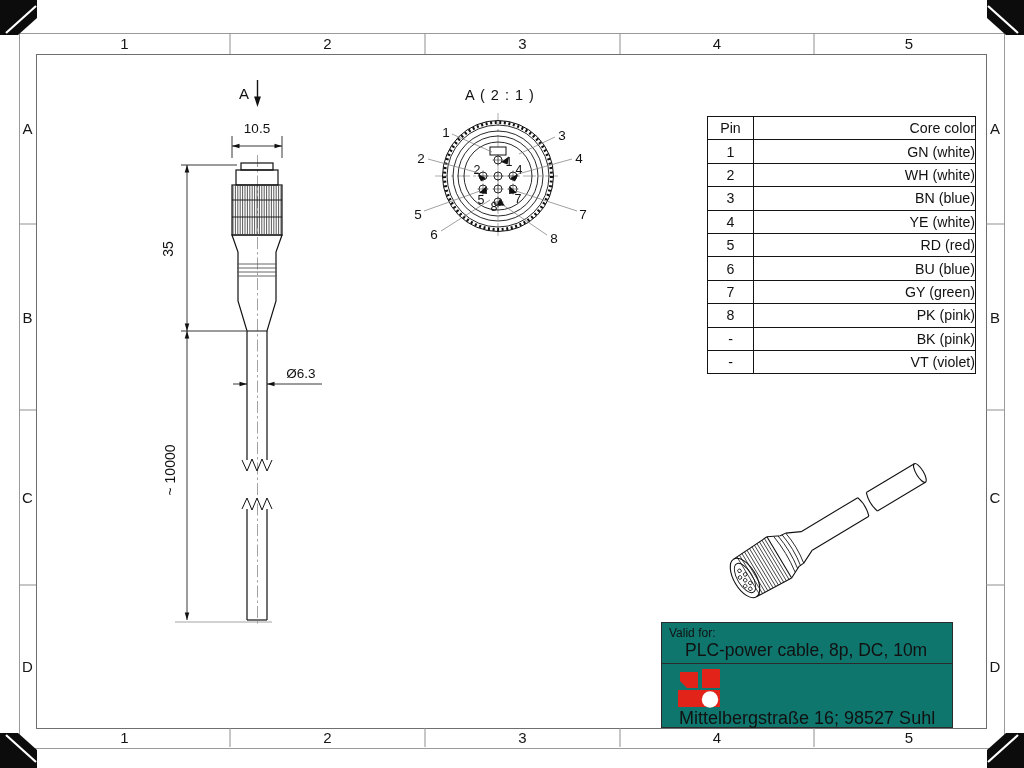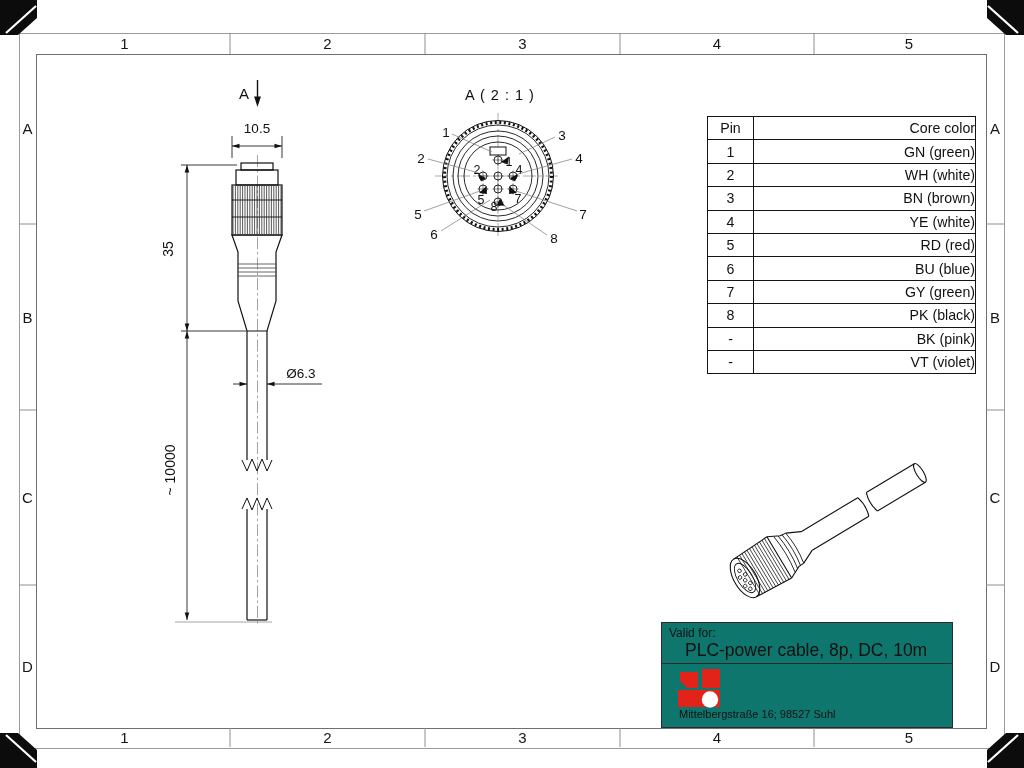--- a/index.html
+++ b/index.html
@@ -20,21 +20,21 @@
   #pintable .c2{width:204px;text-align:right;padding-left:17px;}
   
   #titleblock{left:661px;top:622px;width:292px;height:106px;border:1.5px solid #2a2a2a;
        box-sizing:border-box;background:#0f766e;}
   #validbox{position:absolute;left:0;top:0;width:100%;height:41px;
        border-bottom:1.5px solid #2a2a2a;box-sizing:border-box;}
   #valid-label{position:absolute;left:7px;top:3px;font-size:12px;}
   #product{position:absolute;left:23px;top:17px;font-size:17.5px;white-space:nowrap;text-align:center;}
   #company{position:absolute;left:73px;top:62px;font-size:19px;font-weight:700;
        letter-spacing:-0.2px;white-space:nowrap;}
-  #address{position:absolute;left:17px;top:85px;font-size:11px;white-space:nowrap;}
+  #address{position:absolute;left:17px;top:85px;font-size:18px;white-space:nowrap;}
   #logomark{position:absolute;left:15px;top:45px;}
 </style>
 </head>
 <body>
 
 <div class="abs" id="trim"></div>
 <div class="abs" id="frame"></div>
 
 <svg class="abs" style="left:0;top:0" width="1024" height="768">
   <g stroke="#8f8f8f" stroke-width="1">
@@ -243,49 +243,49 @@
 </svg>
 
 <table id="pintable" class="abs">
   <tbody>
       <tr>
     <th class="c1">Pin</th>
     <th class="c2">Core color</th>
   </tr>
   <tr>
         <td class="c1">1</td>
-        <td class="c2">GN (green)</td>
+        <td class="c2">GN (white)</td>
       </tr>
   <tr>
         <td class="c1">2</td>
         <td class="c2">WH (white)</td>
       </tr>
   <tr>
         <td class="c1">3</td>
-        <td class="c2">BN (brown)</td>
+        <td class="c2">BN (blue)</td>
       </tr>
   <tr>
         <td class="c1">4</td>
         <td class="c2">YE (white)</td>
       </tr>
   <tr>
         <td class="c1">5</td>
         <td class="c2">RD (red)</td>
       </tr>
   <tr>
         <td class="c1">6</td>
         <td class="c2">BU (blue)</td>
       </tr>
   <tr>
         <td class="c1">7</td>
         <td class="c2">GY (green)</td>
       </tr>
   <tr>
         <td class="c1">8</td>
-        <td class="c2">PK (black)</td>
+        <td class="c2">PK (pink)</td>
       </tr>
   <tr>
         <td class="c1">-</td>
         <td class="c2">BK (pink)</td>
       </tr>
   <tr>
         <td class="c1">-</td>
         <td class="c2">VT (violet)</td>
       </tr>
 </tbody>

